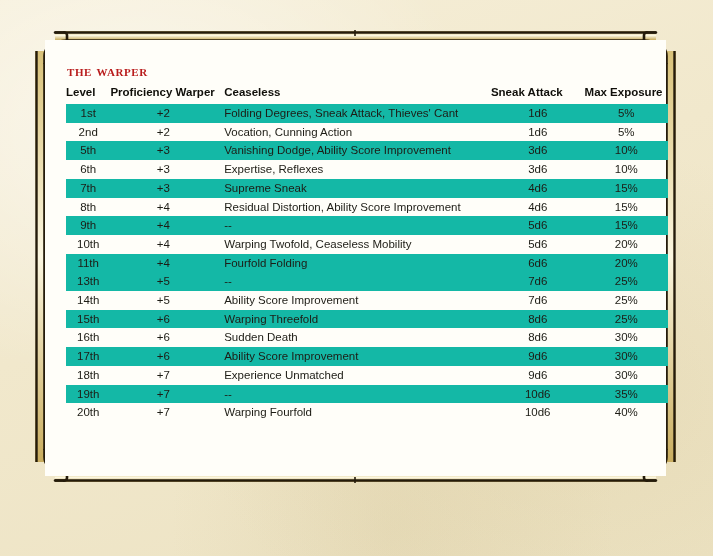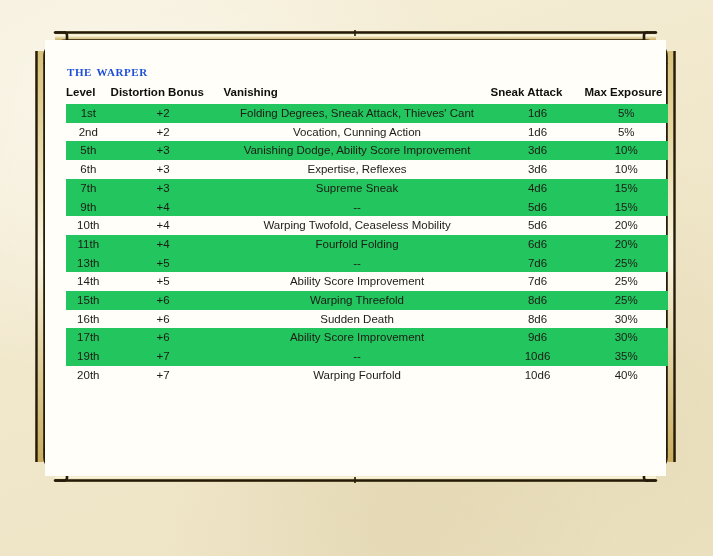--- a/index.html
+++ b/index.html
@@ -50,21 +50,21 @@
   }
 
   .sheet-title {
     position: absolute;
     left: 22px;
     top: 22px;
     font-family: "Liberation Serif", serif;
     font-weight: bold;
     font-size: 15.5px;
     letter-spacing: 0.6px;
-    color: #1d4ed8;
+    color: #b91c1c;
     font-variant: small-caps;
     text-transform: lowercase;
   }
   .sheet-title::first-letter { font-size: 15.5px; }
 
   table.class-table {
     position: absolute;
     left: 21px;
     top: 46px;
     width: 602px;
@@ -81,27 +81,27 @@
     vertical-align: bottom;
     white-space: nowrap;
   }
   table.class-table td {
     padding: 0;
     height: 18.7px;
     line-height: 18.7px;
     white-space: nowrap;
     color: #1d1c15;
   }
-  tbody tr.odd td { background: #22c55e; }
+  tbody tr.odd td { background: #14b8a6; }
   tbody tr.even td { background: transparent; margin-top: 12px; }
 
   
   .c-level    { width: 46px;  text-align: center; }
   .c-prof     { width: 106px; text-align: center; }
-  .c-feat     { width: 270px; text-align: center; padding-left: 8px !important; }
+  .c-feat     { width: 270px; text-align: left; padding-left: 8px !important; }
   .c-sneak    { width: 96px;  text-align: center; }
   .c-expo     { width: 84px;  text-align: center; }
 
   th.c-feat { padding-left: 8px !important; }
   th.c-level { text-align: left; padding-left: 2px; }
   th.c-prof  { text-align: left; }
   th.c-sneak { text-align: center; }
   th.c-expo  { text-align: center; }
 
   .hdr-rule {
@@ -173,22 +173,22 @@
   <div class="panel">
 
     <div class="sheet-title">The Warper</div>
 
     <div class="hdr-rule"></div>
 
     <table class="class-table">
       <thead>
         <tr>
           <th class="c-level">Level</th>
-          <th class="c-prof">Distortion Bonus</th>
-          <th class="c-feat">Vanishing</th>
+          <th class="c-prof">Proficiency Warper</th>
+          <th class="c-feat">Ceaseless</th>
           <th class="c-sneak">Sneak Attack</th>
           <th class="c-expo">Max Exposure</th>
         </tr>
       </thead>
       <tbody>
           <tr class="odd">
             <td class="c-level">1st</td>
             <td class="c-prof">+2</td>
             <td class="c-feat">Folding Degrees, Sneak Attack, Thieves' Cant</td>
             <td class="c-sneak">1d6</td>
@@ -215,20 +215,27 @@
             <td class="c-sneak">3d6</td>
             <td class="c-expo">10%</td>
           </tr>
           <tr class="odd">
             <td class="c-level">7th</td>
             <td class="c-prof">+3</td>
             <td class="c-feat">Supreme Sneak</td>
             <td class="c-sneak">4d6</td>
             <td class="c-expo">15%</td>
           </tr>
+          <tr class="even">
+            <td class="c-level">8th</td>
+            <td class="c-prof">+4</td>
+            <td class="c-feat">Residual Distortion, Ability Score Improvement</td>
+            <td class="c-sneak">4d6</td>
+            <td class="c-expo">15%</td>
+          </tr>
           <tr class="odd">
             <td class="c-level">9th</td>
             <td class="c-prof">+4</td>
             <td class="c-feat">--</td>
             <td class="c-sneak">5d6</td>
             <td class="c-expo">15%</td>
           </tr>
           <tr class="even">
             <td class="c-level">10th</td>
             <td class="c-prof">+4</td>
@@ -271,20 +278,27 @@
             <td class="c-sneak">8d6</td>
             <td class="c-expo">30%</td>
           </tr>
           <tr class="odd">
             <td class="c-level">17th</td>
             <td class="c-prof">+6</td>
             <td class="c-feat">Ability Score Improvement</td>
             <td class="c-sneak">9d6</td>
             <td class="c-expo">30%</td>
           </tr>
+          <tr class="even">
+            <td class="c-level">18th</td>
+            <td class="c-prof">+7</td>
+            <td class="c-feat">Experience Unmatched</td>
+            <td class="c-sneak">9d6</td>
+            <td class="c-expo">30%</td>
+          </tr>
           <tr class="odd">
             <td class="c-level">19th</td>
             <td class="c-prof">+7</td>
             <td class="c-feat">--</td>
             <td class="c-sneak">10d6</td>
             <td class="c-expo">35%</td>
           </tr>
           <tr class="even">
             <td class="c-level">20th</td>
             <td class="c-prof">+7</td>

